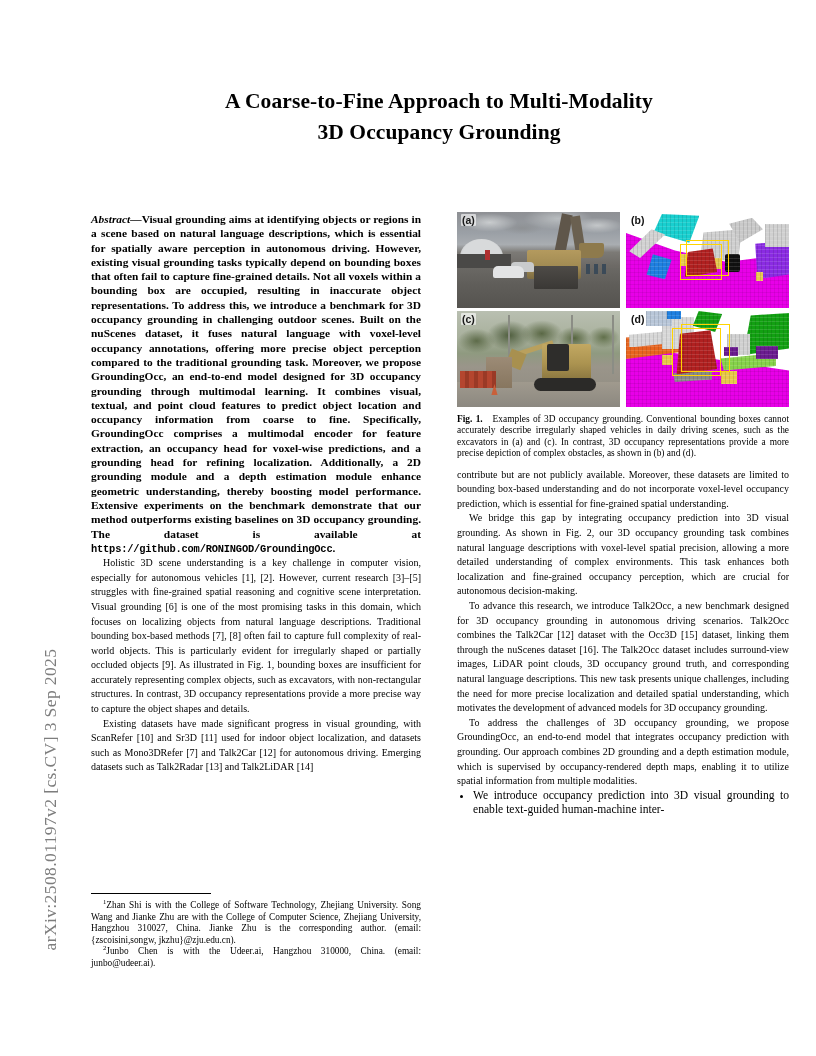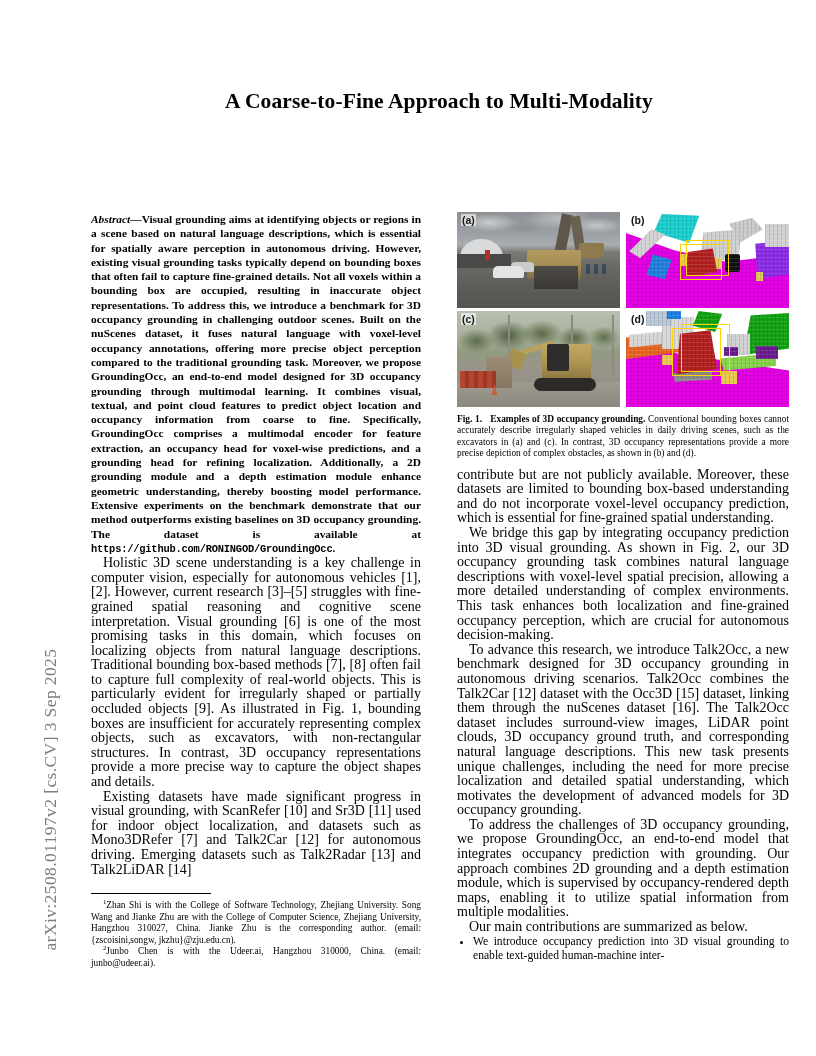--- a/index.html
+++ b/index.html
@@ -82,21 +82,21 @@
     top: 212px;
     width: 330px;
   }
   #col-left  { left: 60px; }
   #col-right { left: 426px; width: 332px; }
 
   p {
     margin: 0;
     text-align: justify;
     text-justify: inter-word;
-    font-size: 14px;
+    font-size: 10px;
     line-height: 14.6px;
     hyphens: manual;
   }
   p.indent { text-indent: 12px; }
 
   #abstract-text {
     font-weight: bold;
     font-size: 11.4px;
     line-height: 14.3px;
     text-align: justify;
@@ -344,21 +344,21 @@
     box-sizing: border-box;
   }
 
   #fig-caption {
     margin-top: 7px;
     font-size: 9.4px;
     line-height: 11.4px;
     text-align: justify;
   }
   #fig-caption .fignum { font-weight: bold; }
-  #fig-caption .figbold { font-weight: bold; }
+  #fig-caption .figbold { font-weight: normal; }
 
   ul.contrib {
     margin: 0;
     padding-left: 16px;
     font-size: 11.6px;
     line-height: 14.6px;
   }
   ul.contrib li { text-align: justify; }
 </style>
 </head>
@@ -366,20 +366,21 @@
 
 <div id="arxiv-stamp">
   <div class="vtext">arXiv:2508.01197v2  [cs.CV]  3 Sep 2025</div>
 </div>
 
 <div id="page">
 
   <div id="title-block">
     <div id="paper-title">
       <div>A Coarse-to-Fine Approach to Multi-Modality</div>
+      <div>3D Occupancy Grounding</div>
     </div>
   </div>
 
   <div class="col" id="col-left">
 
     <p id="abstract-text"><span class="abs-label">Abstract—</span><span>Visual grounding aims at identifying objects or regions in a scene based on natural language descriptions, which is essential for spatially aware perception in autonomous driving. However, existing visual grounding tasks typically depend on bounding boxes that often fail to capture fine-grained details. Not all voxels within a bounding box are occupied, resulting in inaccurate object representations. To address this, we introduce a benchmark for 3D occupancy grounding in challenging outdoor scenes. Built on the nuScenes dataset, it fuses natural language with voxel-level occupancy annotations, offering more precise object perception compared to the traditional grounding task. Moreover, we propose GroundingOcc, an end-to-end model designed for 3D occupancy grounding through multimodal learning. It combines visual, textual, and point cloud features to predict object location and occupancy information from coarse to fine. Specifically, GroundingOcc comprises a multimodal encoder for feature extraction, an occupancy head for voxel-wise predictions, and a grounding head for refining localization. Additionally, a 2D grounding module and a depth estimation module enhance geometric understanding, thereby boosting model performance. Extensive experiments on the benchmark demonstrate that our method outperforms existing baselines on 3D occupancy grounding. The dataset is available at </span><span class="mono">https://github.com/RONINGOD/GroundingOcc</span><span>.</span></p>
 
 
     <p class="indent">Holistic 3D scene understanding is a key challenge in computer vision, especially for autonomous vehicles [1], [2]. However, current research [3]–[5] struggles with fine-grained spatial reasoning and cognitive scene interpretation. Visual grounding [6] is one of the most promising tasks in this domain, which focuses on localizing objects from natural language descriptions. Traditional bounding box-based methods [7], [8] often fail to capture full complexity of real-world objects. This is particularly evident for irregularly shaped or partially occluded objects [9]. As illustrated in Fig. 1, bounding boxes are insufficient for accurately representing complex objects, such as excavators, with non-rectangular structures. In contrast, 3D occupancy representations provide a more precise way to capture the object shapes and details.</p>
     <p class="indent">Existing datasets have made significant progress in visual grounding, with ScanRefer [10] and Sr3D [11] used for indoor object localization, and datasets such as Mono3DRefer [7] and Talk2Car [12] for autonomous driving. Emerging datasets such as Talk2Radar [13] and Talk2LiDAR [14]</p>
@@ -474,21 +475,20 @@
 
       <div id="fig-caption"><span class="fignum">Fig. 1.</span>&nbsp;&nbsp;&nbsp;<span class="figbold">Examples of 3D occupancy grounding.</span><span> Conventional bounding boxes cannot accurately describe irregularly shaped vehicles in daily driving scenes, such as the excavators in (a) and (c). In contrast, 3D occupancy representations provide a more precise depiction of complex obstacles, as shown in (b) and (d).</span></div>
     </div>
 
     <div style="height:8px;"></div>
 
     <p>contribute but are not publicly available. Moreover, these datasets are limited to bounding box-based understanding and do not incorporate voxel-level occupancy prediction, which is essential for fine-grained spatial understanding.</p>
     <p class="indent">We bridge this gap by integrating occupancy prediction into 3D visual grounding. As shown in Fig. 2, our 3D occupancy grounding task combines natural language descriptions with voxel-level spatial precision, allowing a more detailed understanding of complex environments. This task enhances both localization and fine-grained occupancy perception, which are crucial for autonomous decision-making.</p>
     <p class="indent">To advance this research, we introduce Talk2Occ, a new benchmark designed for 3D occupancy grounding in autonomous driving scenarios. Talk2Occ combines the Talk2Car [12] dataset with the Occ3D [15] dataset, linking them through the nuScenes dataset [16]. The Talk2Occ dataset includes surround-view images, LiDAR point clouds, 3D occupancy ground truth, and corresponding natural language descriptions. This new task presents unique challenges, including the need for more precise localization and detailed spatial understanding, which motivates the development of advanced models for 3D occupancy grounding.</p>
     <p class="indent">To address the challenges of 3D occupancy grounding, we propose GroundingOcc, an end-to-end model that integrates occupancy prediction with grounding. Our approach combines 2D grounding and a depth estimation module, which is supervised by occupancy-rendered depth maps, enabling it to utilize spatial information from multiple modalities.</p>
-    <p class="indent">Our main contributions are summarized as below.</p>
     <ul class="contrib">
       <li>We introduce occupancy prediction into 3D visual grounding to enable text-guided human-machine inter-</li>
     </ul>
 
   </div>
 
   <div id="footnote-block">
     <div id="footnote-rule"></div>
     <p class="footnote indent"><sup>1</sup><span>Zhan Shi is with the College of Software Technology, Zhejiang University. Song Wang and Jianke Zhu are with the College of Computer Science, Zhejiang University, Hangzhou 310027, China. Jianke Zhu is the corresponding author. (email: {zscoisini,songw, jkzhu}@zju.edu.cn).</span></p>
     <p class="footnote indent"><sup>2</sup><span>Junbo Chen is with the Udeer.ai, Hangzhou 310000, China. (email: junbo@udeer.ai).</span></p>

